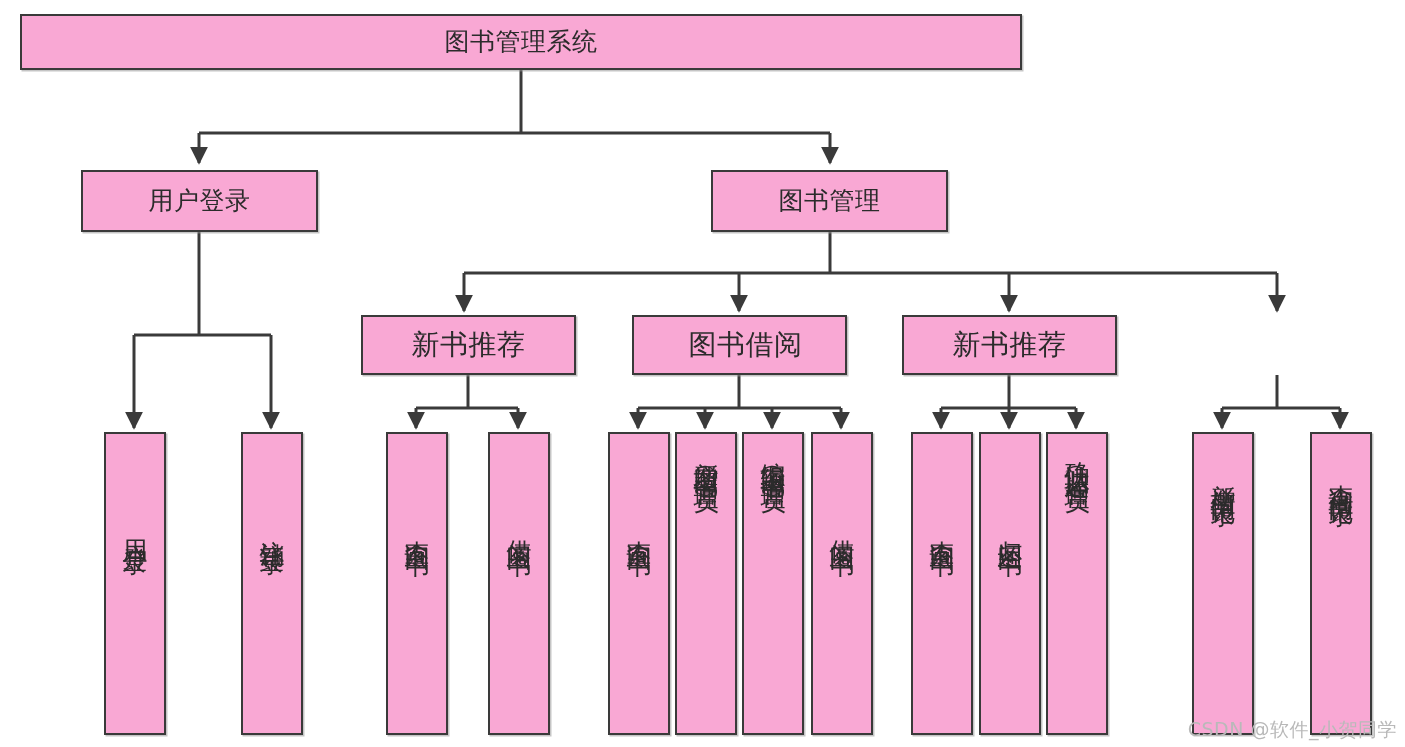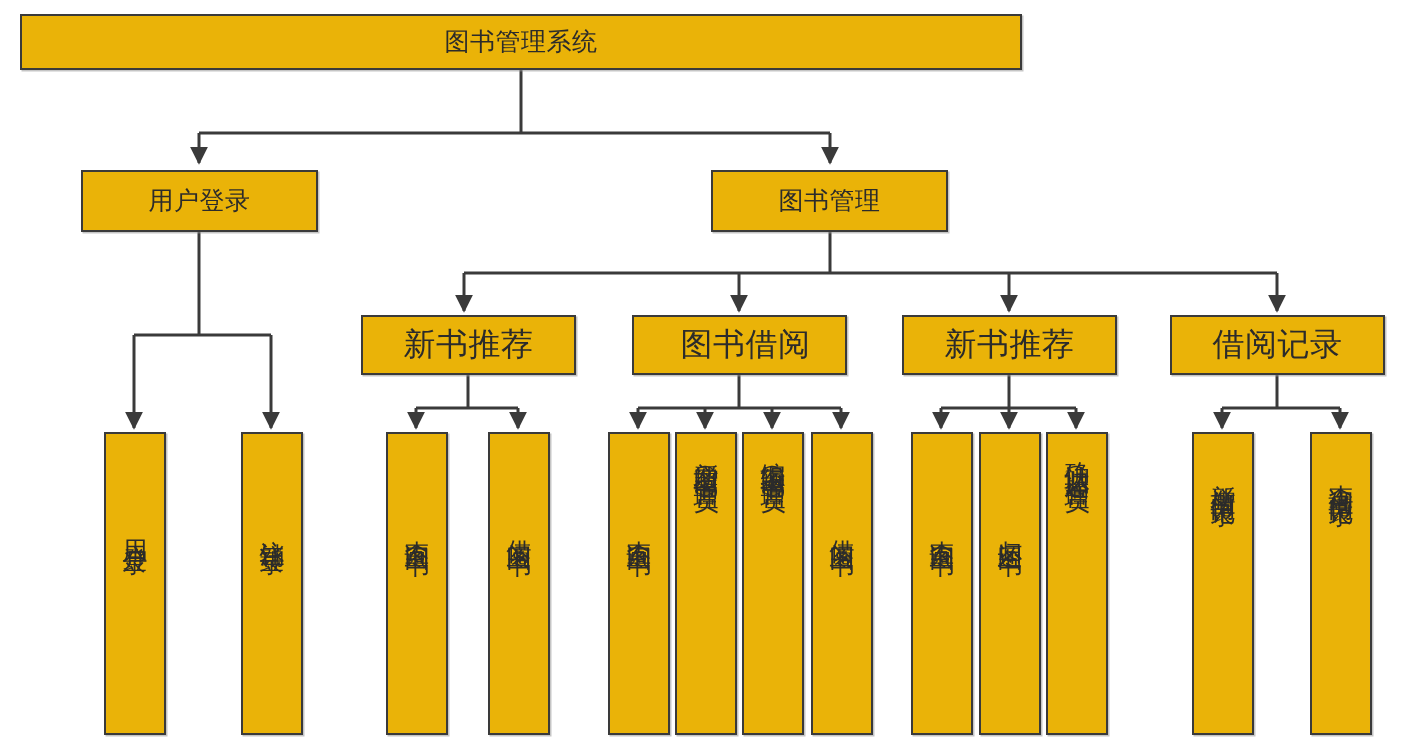--- a/index.html
+++ b/index.html
@@ -24,21 +24,21 @@
     left: 0;
     top: 0;
     width: 1405px;
     height: 747px;
     pointer-events: none;
   }
   .node {
     position: absolute;
     box-sizing: border-box;
     border: 2.5px solid #3a3a3a;
-    background: #eab308;
+    background: #f9a8d4;
     color: #2b2b2b;
     display: flex;
     align-items: center;
     justify-content: center;
     box-shadow: 1.5px 1.5px 0 rgba(150,150,150,0.55);
     z-index: 2;
   }
   .node .label {
     line-height: 1.12;
     letter-spacing: 0.5px;
@@ -46,21 +46,21 @@
     white-space: pre;
   }
   
   .node.h .label {
     font-size: 25px;
   }
   .node.root .label {
     font-size: 25px;
   }
   .node.lvl3 .label {
-    font-size: 32px;
+    font-size: 28px;
   }
   
   .node.v {
     align-items: flex-start;
     justify-content: center;
     padding-top: 0px;
   }
   .node.v .label {
     writing-mode: vertical-rl;
     text-orientation: upright;
@@ -157,23 +157,20 @@
 
   <div class="node lvl3" style="left:361px; top:315px; width:215px; height:60px;">
     <span class="label">新书推荐</span>
   </div>
   <div class="node lvl3" style="left:632px; top:315px; width:215px; height:60px;padding-left:12px;">
     <span class="label">图书借阅</span>
   </div>
   <div class="node lvl3" style="left:902px; top:315px; width:215px; height:60px;">
     <span class="label">新书推荐</span>
   </div>
-  <div class="node lvl3" style="left:1170px; top:315px; width:215px; height:60px;">
-    <span class="label">借阅记录</span>
-  </div>
 
   <div class="node v mid" style="left:104px; top:432px; width:62px; height:303px;">
     <span class="label">用户登录</span>
   </div>
   <div class="node v mid" style="left:241px; top:432px; width:62px; height:303px;">
     <span class="label">注销登录</span>
   </div>
 
   <div class="node v mid" style="left:386px; top:432px; width:62px; height:303px;">
     <span class="label">查询图书</span>
@@ -205,14 +202,15 @@
     <span class="label">确认归还（管理员）</span>
   </div>
 
   <div class="node v upper" style="left:1192px; top:432px; width:62px; height:303px;">
     <span class="label">新增借阅记录</span>
   </div>
   <div class="node v upper" style="left:1310px; top:432px; width:62px; height:303px;">
     <span class="label">查询借阅记录</span>
   </div>
 
+  <div class="watermark">CSDN @软件_小贺同学</div>
 
 </div>
 
 </body></html>

